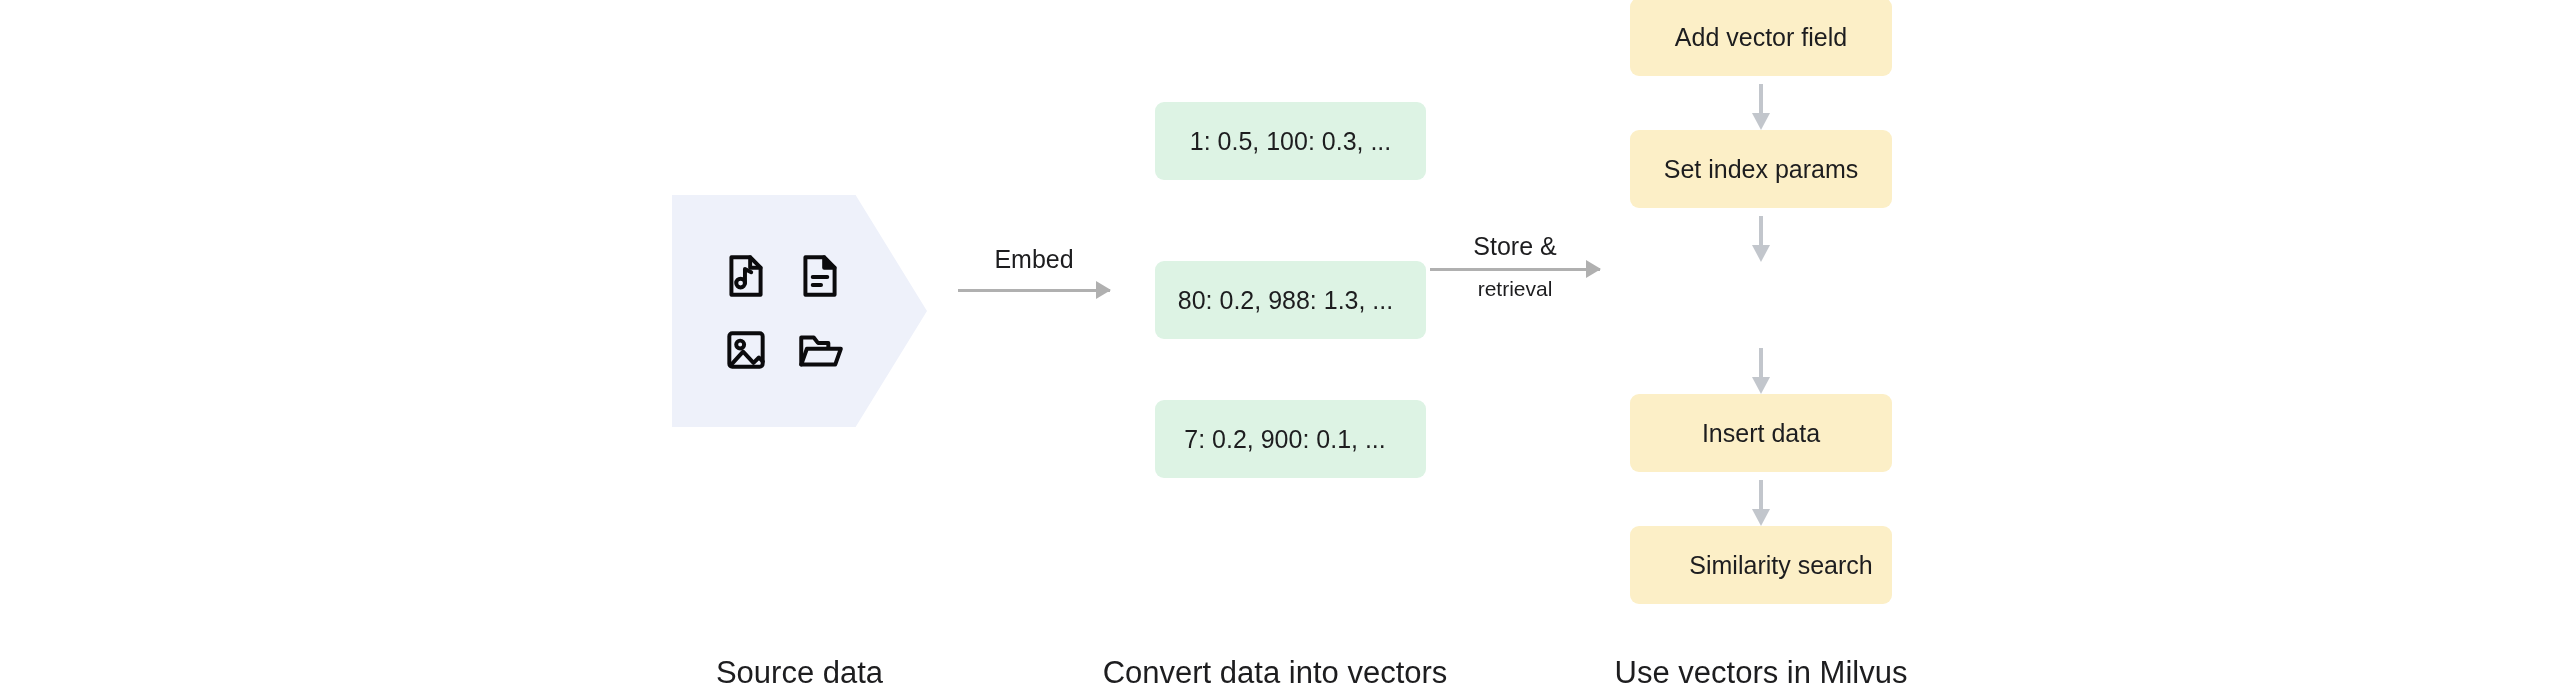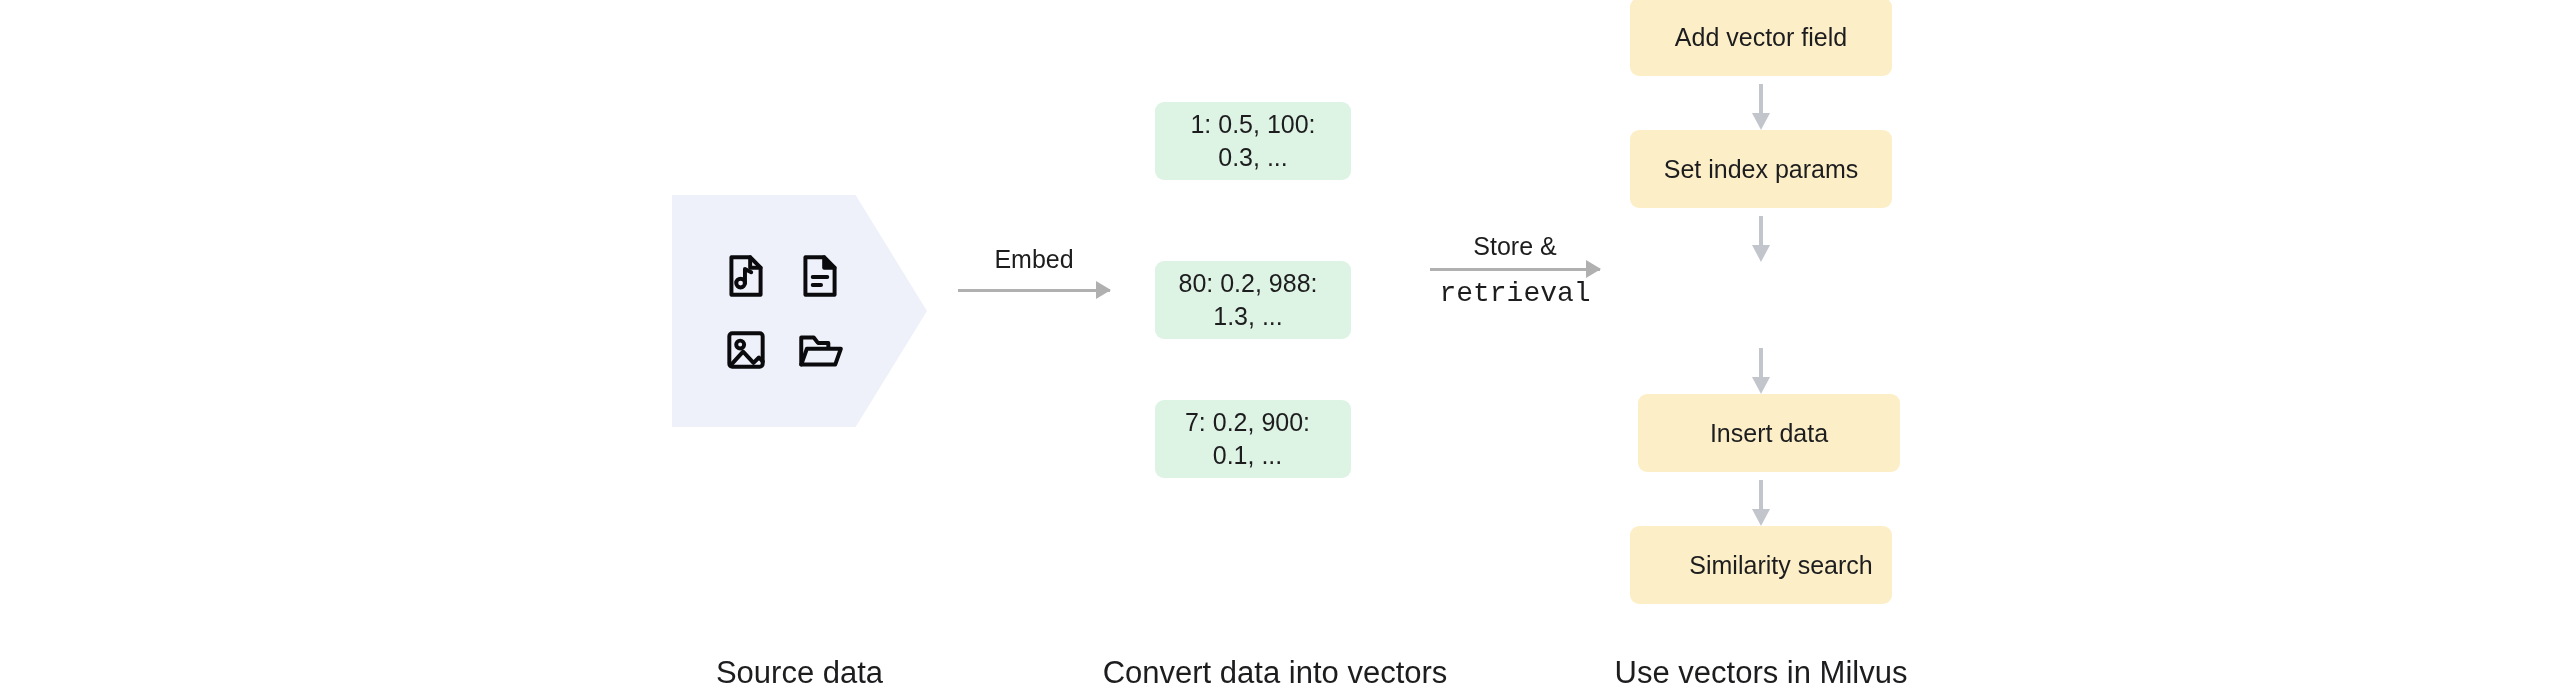--- a/index.html
+++ b/index.html
@@ -103,33 +103,32 @@
   #arrow-embed .arrow-line { width: 152px; }
 
   
   #arrow-store {
     left: 1430px;
     top: 230px;
     width: 170px;
   }
   #arrow-store .arrow-line { width: 170px; }
   #arrow-store .label-below {
-    font-size: 28px;
+    font-size: 21px;
     color: #1d1d1f;
     line-height: 1.28;
     text-align: center;
-    font-family: Liberation Mono, monospace;
   }
 
   
 
   .vector-box {
     position: absolute;
     left: 1155px;
-    width: 196px;
+    width: 271px;
     height: 78px;
     background: #ddf3e4;
     border-radius: 9px;
     display: flex;
     align-items: center;
     justify-content: center;
     text-align: center;
     font-size: 25px;
     color: #1d1d1f;
     line-height: 1.32;
@@ -152,21 +151,21 @@
     display: flex;
     align-items: center;
     justify-content: center;
     font-size: 25px;
     color: #1d1d1f;
   }
 
   #step-box-0 { top: -2px;  }
   #step-box-1 { top: 130px; }
   #step-box-2 { top: 262px; }
-  #step-box-3 { top: 394px; margin-left: 8px; }
+  #step-box-3 { top: 394px; }
   #step-box-4 { top: 526px; padding-left: 40px; }
 
   .step-arrow {
     position: absolute;
     left: 1752px;
     width: 18px;
     height: 46px;
   }
 
   #step-arrow-0 { top: 84px;  }

